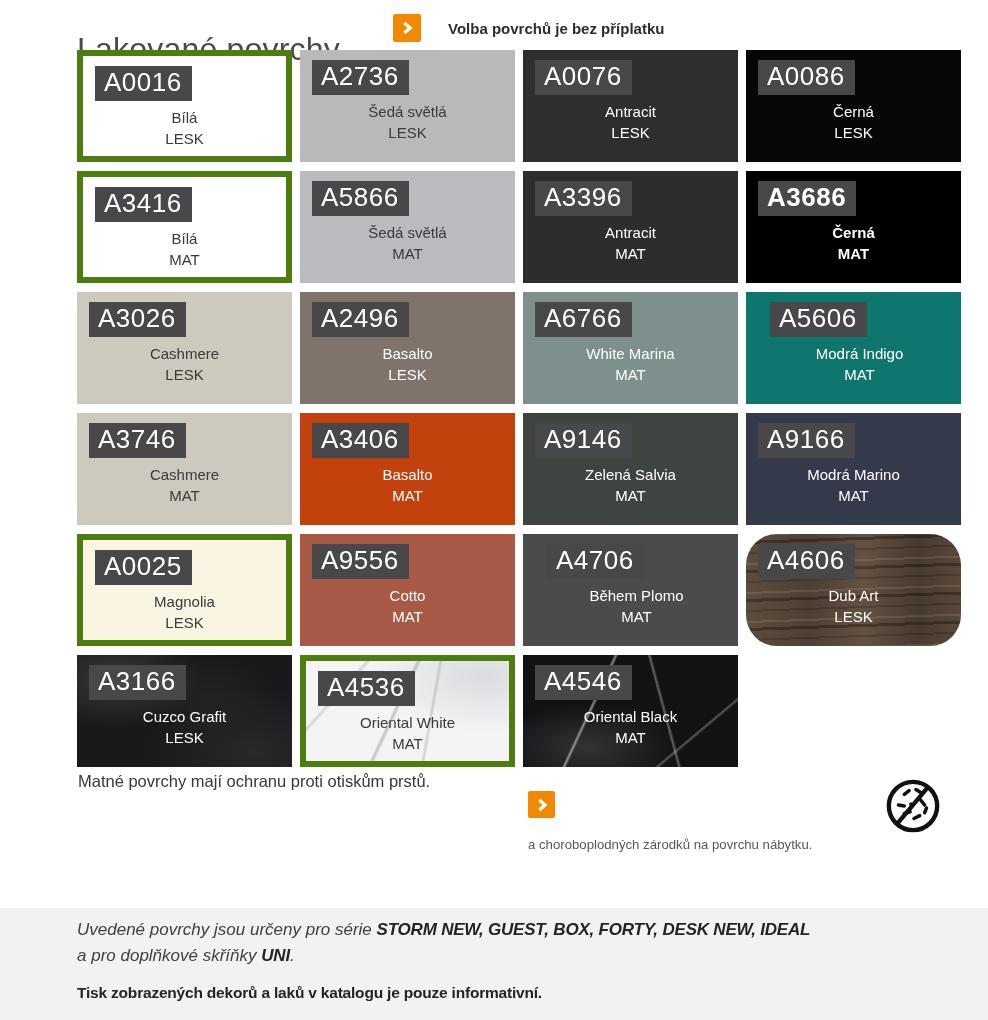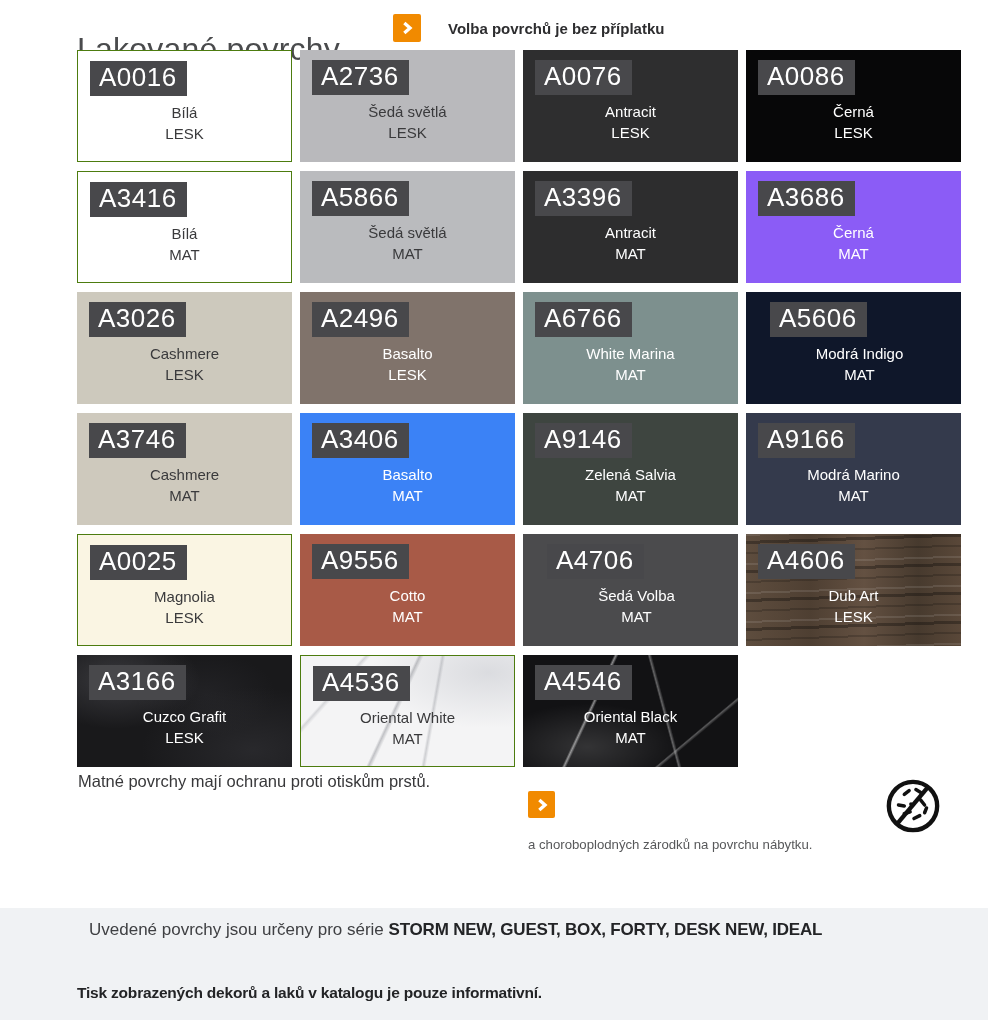--- a/index.html
+++ b/index.html
@@ -24,38 +24,39 @@
   .swatch-grid{
     position:absolute;left:77px;top:50px;width:884px;
     display:grid;grid-template-columns:repeat(4,215px);grid-auto-rows:112px;
     column-gap:8px;row-gap:9px;
   }
   .cell{
     position:relative;box-sizing:border-box;height:112px;
     display:flex;flex-direction:column;align-items:center;
     padding:10px 12px 0 12px;
   }
-  .cell.bordered{border:1px solid #4d7c0f;}
+  .cell.bordered{border:6px solid #4d7c0f;}
   .code{
     align-self:flex-start;background:#48484b;color:#ffffff;
     font-size:26px;line-height:1.18;padding:1px 10px 3px 9px;letter-spacing:0.5px;
   }
   .name{display:block;text-align:center;font-size:15px;margin-top:8px;line-height:1.2;}
   .finish{display:block;text-align:left;font-size:15px;margin-top:3px;line-height:1.2;}
   .t-dark .name,.t-dark .finish{color:#3a3a3c;}
   .t-light .name,.t-light .finish{color:#ffffff;}
 
   .tex-wood{
     background-color:#55453a;
     background-image:
       repeating-linear-gradient(178deg,
         rgba(255,255,255,0.10) 0 2px, transparent 2px 7px,
         rgba(0,0,0,0.30) 7px 10px, transparent 10px 18px,
         rgba(0,0,0,0.18) 18px 20px, transparent 20px 29px),
       linear-gradient(90deg,#5e4d3e 0%,#4e3f32 30%,#645142 55%,#473a2e 80%,#5a4839 100%);
+    border-radius: 31px;
   }
   .tex-grafit{
     background-color:#19191b;
     background-image:
       radial-gradient(120px 70px at 18% 22%, rgba(125,125,133,0.32), transparent 70%),
       radial-gradient(160px 90px at 82% 85%, rgba(95,95,103,0.22), transparent 70%),
       radial-gradient(100px 60px at 60% 35%, rgba(75,75,83,0.18), transparent 70%);
   }
   .tex-marble-white{
     background-color:#f4f4f5;
@@ -82,21 +83,21 @@
   .bacteria-icon{position:absolute;left:884px;top:777px;width:58px;height:58px;}
   .antibact-text{
     position:absolute;left:528px;top:836px;width:440px;
     font-size:13.2px;line-height:18px;color:#57585a;
   }
 
   .footer-band{
     position:absolute;left:0;top:908px;width:988px;height:112px;background:#f0f2f4;
   }
   .footer-series{
-    position:absolute;left:89px;top:9px;font-size:17px;line-height:26px;color:#3f4043;
+    position:absolute;left:77px;top:9px;font-size:17px;line-height:26px;color:#3f4043;font-style:italic;
   }
   .footer-series b{font-weight:700;color:#232426;letter-spacing:-0.2px;}
   .footer-disclaimer{
     position:absolute;left:77px;top:76px;font-size:15.5px;font-weight:700;
     color:#232426;letter-spacing:-0.2px;
   }
 </style>
 </head>
 <body>
 
@@ -147,21 +148,21 @@
     <span class="name">Šedá světlá</span>
     <span class="finish">MAT</span>
   </div>
 
   <div class="cell t-light" style="background: rgb(45, 45, 46);">
     <span class="code">A3396</span>
     <span class="name">Antracit</span>
     <span class="finish">MAT</span>
   </div>
 
-  <div class="cell t-light" style="background: #8b5cf6;">
+  <div class="cell t-light" style="background: #000000; font-weight: bold;">
     <span class="code">A3686</span>
     <span class="name">Černá</span>
     <span class="finish">MAT</span>
   </div>
 
   <div class="cell t-dark" style="background: rgb(205, 201, 189);">
     <span class="code">A3026</span>
     <span class="name">Cashmere</span>
     <span class="finish">LESK</span>
   </div>
@@ -171,33 +172,33 @@
     <span class="name">Basalto</span>
     <span class="finish">LESK</span>
   </div>
 
   <div class="cell t-light" style="background: rgb(125, 144, 142);">
     <span class="code">A6766</span>
     <span class="name">White Marina</span>
     <span class="finish">MAT</span>
   </div>
 
-  <div class="cell t-light" style="background: #0f172a; padding-left: 24px;">
+  <div class="cell t-light" style="background: #0f766e; padding-left: 24px;">
     <span class="code">A5606</span>
     <span class="name">Modrá Indigo</span>
     <span class="finish">MAT</span>
   </div>
 
   <div class="cell t-dark" style="background: rgb(206, 201, 189);">
     <span class="code">A3746</span>
     <span class="name">Cashmere</span>
     <span class="finish">MAT</span>
   </div>
 
-  <div class="cell t-light" style="background: #3b82f6;">
+  <div class="cell t-light" style="background: #c2410c;">
     <span class="code">A3406</span>
     <span class="name">Basalto</span>
     <span class="finish">MAT</span>
   </div>
 
   <div class="cell t-light" style="background: rgb(62, 69, 64);">
     <span class="code">A9146</span>
     <span class="name">Zelená Salvia</span>
     <span class="finish">MAT</span>
   </div>
@@ -215,21 +216,21 @@
   </div>
 
   <div class="cell t-light" style="background: rgb(168, 90, 71);">
     <span class="code">A9556</span>
     <span class="name">Cotto</span>
     <span class="finish">MAT</span>
   </div>
 
   <div class="cell t-light" style="background: rgb(75, 75, 77); padding-left: 24px;">
     <span class="code">A4706</span>
-    <span class="name">Šedá Volba</span>
+    <span class="name">Během Plomo</span>
     <span class="finish">MAT</span>
   </div>
 
   <div class="cell t-light tex-wood">
     <span class="code">A4606</span>
     <span class="name">Dub Art</span>
     <span class="finish">LESK</span>
   </div>
 
   <div class="cell t-light tex-grafit">
@@ -276,15 +277,16 @@
   <line x1="45" y1="11" x2="14" y2="48" stroke="#111111" stroke-width="4.5"></line>
 </svg>
 
 <div class="antibact-text">
   <div>a choroboplodných zárodků na povrchu nábytku.</div>
 </div>
 
 <div class="footer-band">
   <div class="footer-series">
     <div><span>Uvedené povrchy jsou určeny pro série </span><b>STORM NEW, GUEST, BOX, FORTY, DESK NEW, IDEAL</b></div>
+    <div><span>a pro doplňkové skříňky </span><b>UNI</b><span>.</span></div>
   </div>
   <div class="footer-disclaimer">Tisk zobrazených dekorů a laků v katalogu je pouze informativní.</div>
 </div>
 
 </body></html>

